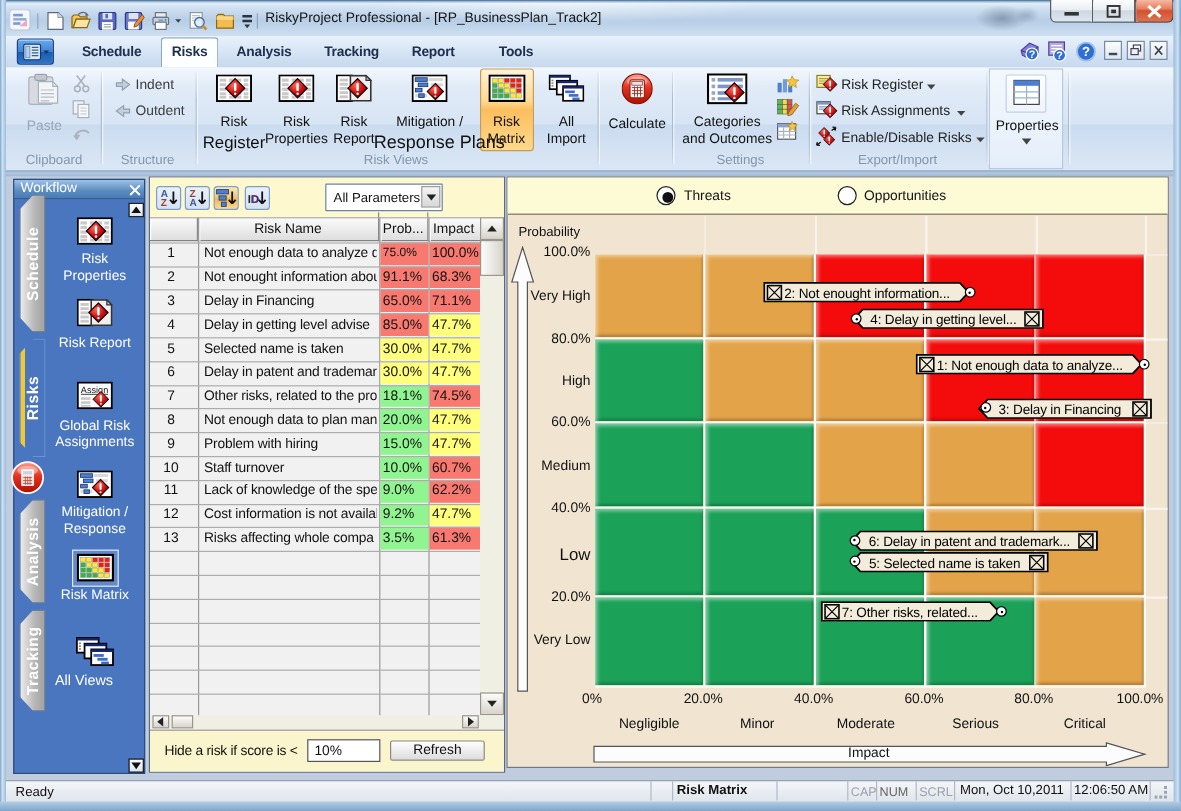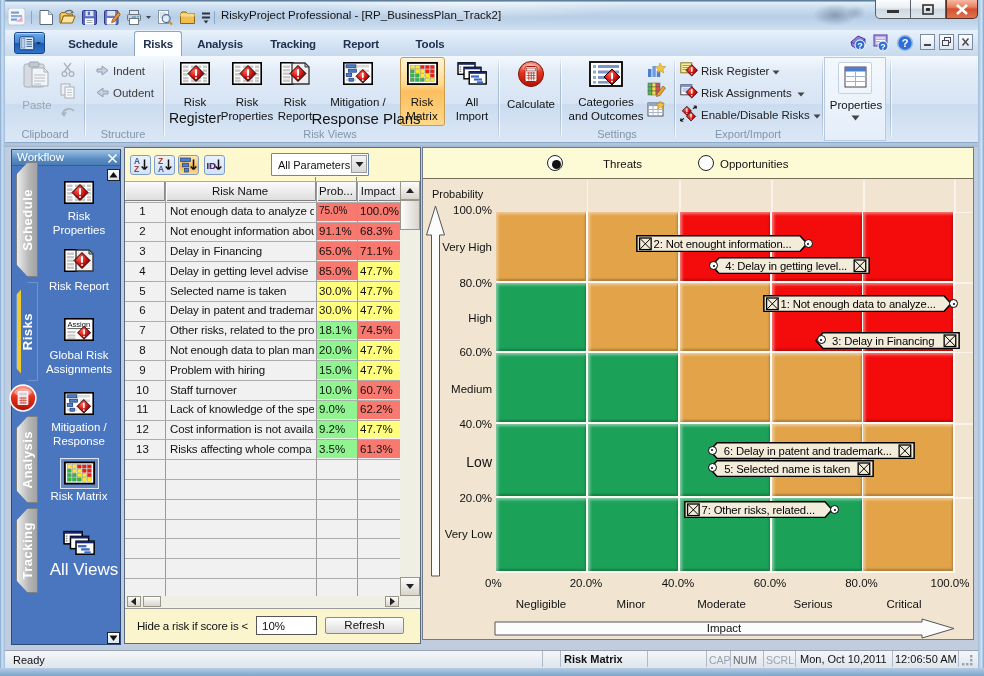--- a/index.html
+++ b/index.html
@@ -575,21 +575,21 @@
 <div class="tx" style="left:79px;top:421px;transform:translateX(-50%);font-size:11.5px;color:#fff">Mitigation /</div>
 <div class="tx" style="left:79px;top:435px;transform:translateX(-50%);font-size:11.5px;color:#fff">Response</div>
 <div class="ab" style="left:60px;top:458px;width:39px;height:31px;border:1px solid #dce6f4;background:rgba(255,255,255,.14)"></div>
 <svg class="ab" style="left:64px;top:461px" width="31" height="24" viewBox="0 0 31 23">
     <use href="#icoMatrix"></use>
   </svg>
 <div class="tx" style="left:79px;top:490px;transform:translateX(-50%);font-size:11.5px;color:#fff">Risk Matrix</div>
 <svg class="ab" style="left:63px;top:529px" width="32" height="28" viewBox="0 0 30 23">
     <use href="#icoViews"></use>
   </svg>
-<div class="tx" style="left:84px;top:560px;transform:translateX(-50%);font-size:17px;color:#fff">All Views</div>
+<div class="tx" style="left:70px;top:560px;transform:translateX(-50%);font-size:12px;color:#fff">All Views</div>
 
 <div class="ab" style="left:124px;top:147px;width:297px;height:497px;background:#f1f1f1;border:1px solid #5a6a80"></div>
 <div class="ab" style="left:125px;top:148px;width:295px;height:33px;background:#fdf8ce"></div>
 <div class="ab" style="left:130px;top:155px;width:21px;height:20px;border:1px solid #7d9ecb;border-radius:3px;background:linear-gradient(180deg,#eaf1fa,#d4e2f2)"></div>
 <div class="ab" style="left:154px;top:155px;width:21px;height:20px;border:1px solid #7d9ecb;border-radius:3px;background:linear-gradient(180deg,#eaf1fa,#d4e2f2)"></div>
 <div class="ab" style="left:178px;top:155px;width:21px;height:20px;border:1px solid #7d9ecb;border-radius:3px;background:linear-gradient(180deg,#fde9b8,#f9c868 45%,#f5b850 55%,#fbd98e)"></div>
 <div class="ab" style="left:204px;top:155px;width:21px;height:20px;border:1px solid #7d9ecb;border-radius:3px;background:linear-gradient(180deg,#eaf1fa,#d4e2f2)"></div>
 
 <svg class="ab" style="left:131px;top:156px" width="19" height="18" viewBox="0 0 19 18">
  <text x="3" y="8" font-size="8.4" font-weight="bold" fill="#3a5a9c">A</text>
@@ -769,21 +769,21 @@
     <div class="tx" style="left:5px;top:3px;font-size:11.5px;color:#111">10%</div>
   </div>
 <div class="ab" style="left:325px;top:617px;width:79px;height:17px;background:linear-gradient(180deg,#fefefe,#dcdcdc);border:1px solid #8a8a8a;border-radius:2px">
     <div class="tx" style="left:50%;top:1px;transform:translateX(-50%);font-size:11.5px;color:#111">Refresh</div>
   </div>
 
 <div class="ab" style="left:422px;top:147px;width:552px;height:493px;background:#f1e5d2;border:1px solid #707a88"></div>
 <div class="ab" style="left:423px;top:148px;width:550px;height:31px;background:#fdfad6;border-bottom:1px solid #77715c"></div>
 <div class="ab" style="left:547px;top:155px;width:16px;height:16px;border-radius:50%;background:#fff;border:1.3px solid #222"></div>
 <div class="ab" style="left:551.5px;top:159.5px;width:9px;height:9px;border-radius:50%;background:#111"></div>
-<div class="tx" style="left:603px;top:158px;font-size:11.5px;color:#111">Threats</div>
+<div class="tx" style="left:570px;top:158px;font-size:11.5px;color:#111">Threats</div>
 <div class="ab" style="left:698px;top:155px;width:16px;height:16px;border-radius:50%;background:#fff;border:1.3px solid #222"></div>
 <div class="tx" style="left:720px;top:158px;font-size:11.5px;color:#111">Opportunities</div>
 <div class="tx" style="left:432px;top:188px;font-size:11px;color:#111">Probability</div>
 <div class="ab" style="left:496px;top:212px;width:459px;height:361px;background:#fdfaf4"></div>
 <div class="ab" style="left:586.8px;top:180px;width:1.6px;height:32px;background:rgba(255,255,255,.55)"></div>
 <div class="ab" style="left:679.0px;top:180px;width:1.6px;height:32px;background:rgba(255,255,255,.55)"></div>
 <div class="ab" style="left:771.0px;top:180px;width:1.6px;height:32px;background:rgba(255,255,255,.55)"></div>
 <div class="ab" style="left:863.0px;top:180px;width:1.6px;height:32px;background:rgba(255,255,255,.55)"></div>
 <div class="ab" style="left:954.2px;top:180px;width:1.6px;height:32px;background:rgba(255,255,255,.55)"></div>
 <div class="ab" style="left:955px;top:211.5px;width:18px;height:1.6px;background:rgba(255,255,255,.55)"></div>

